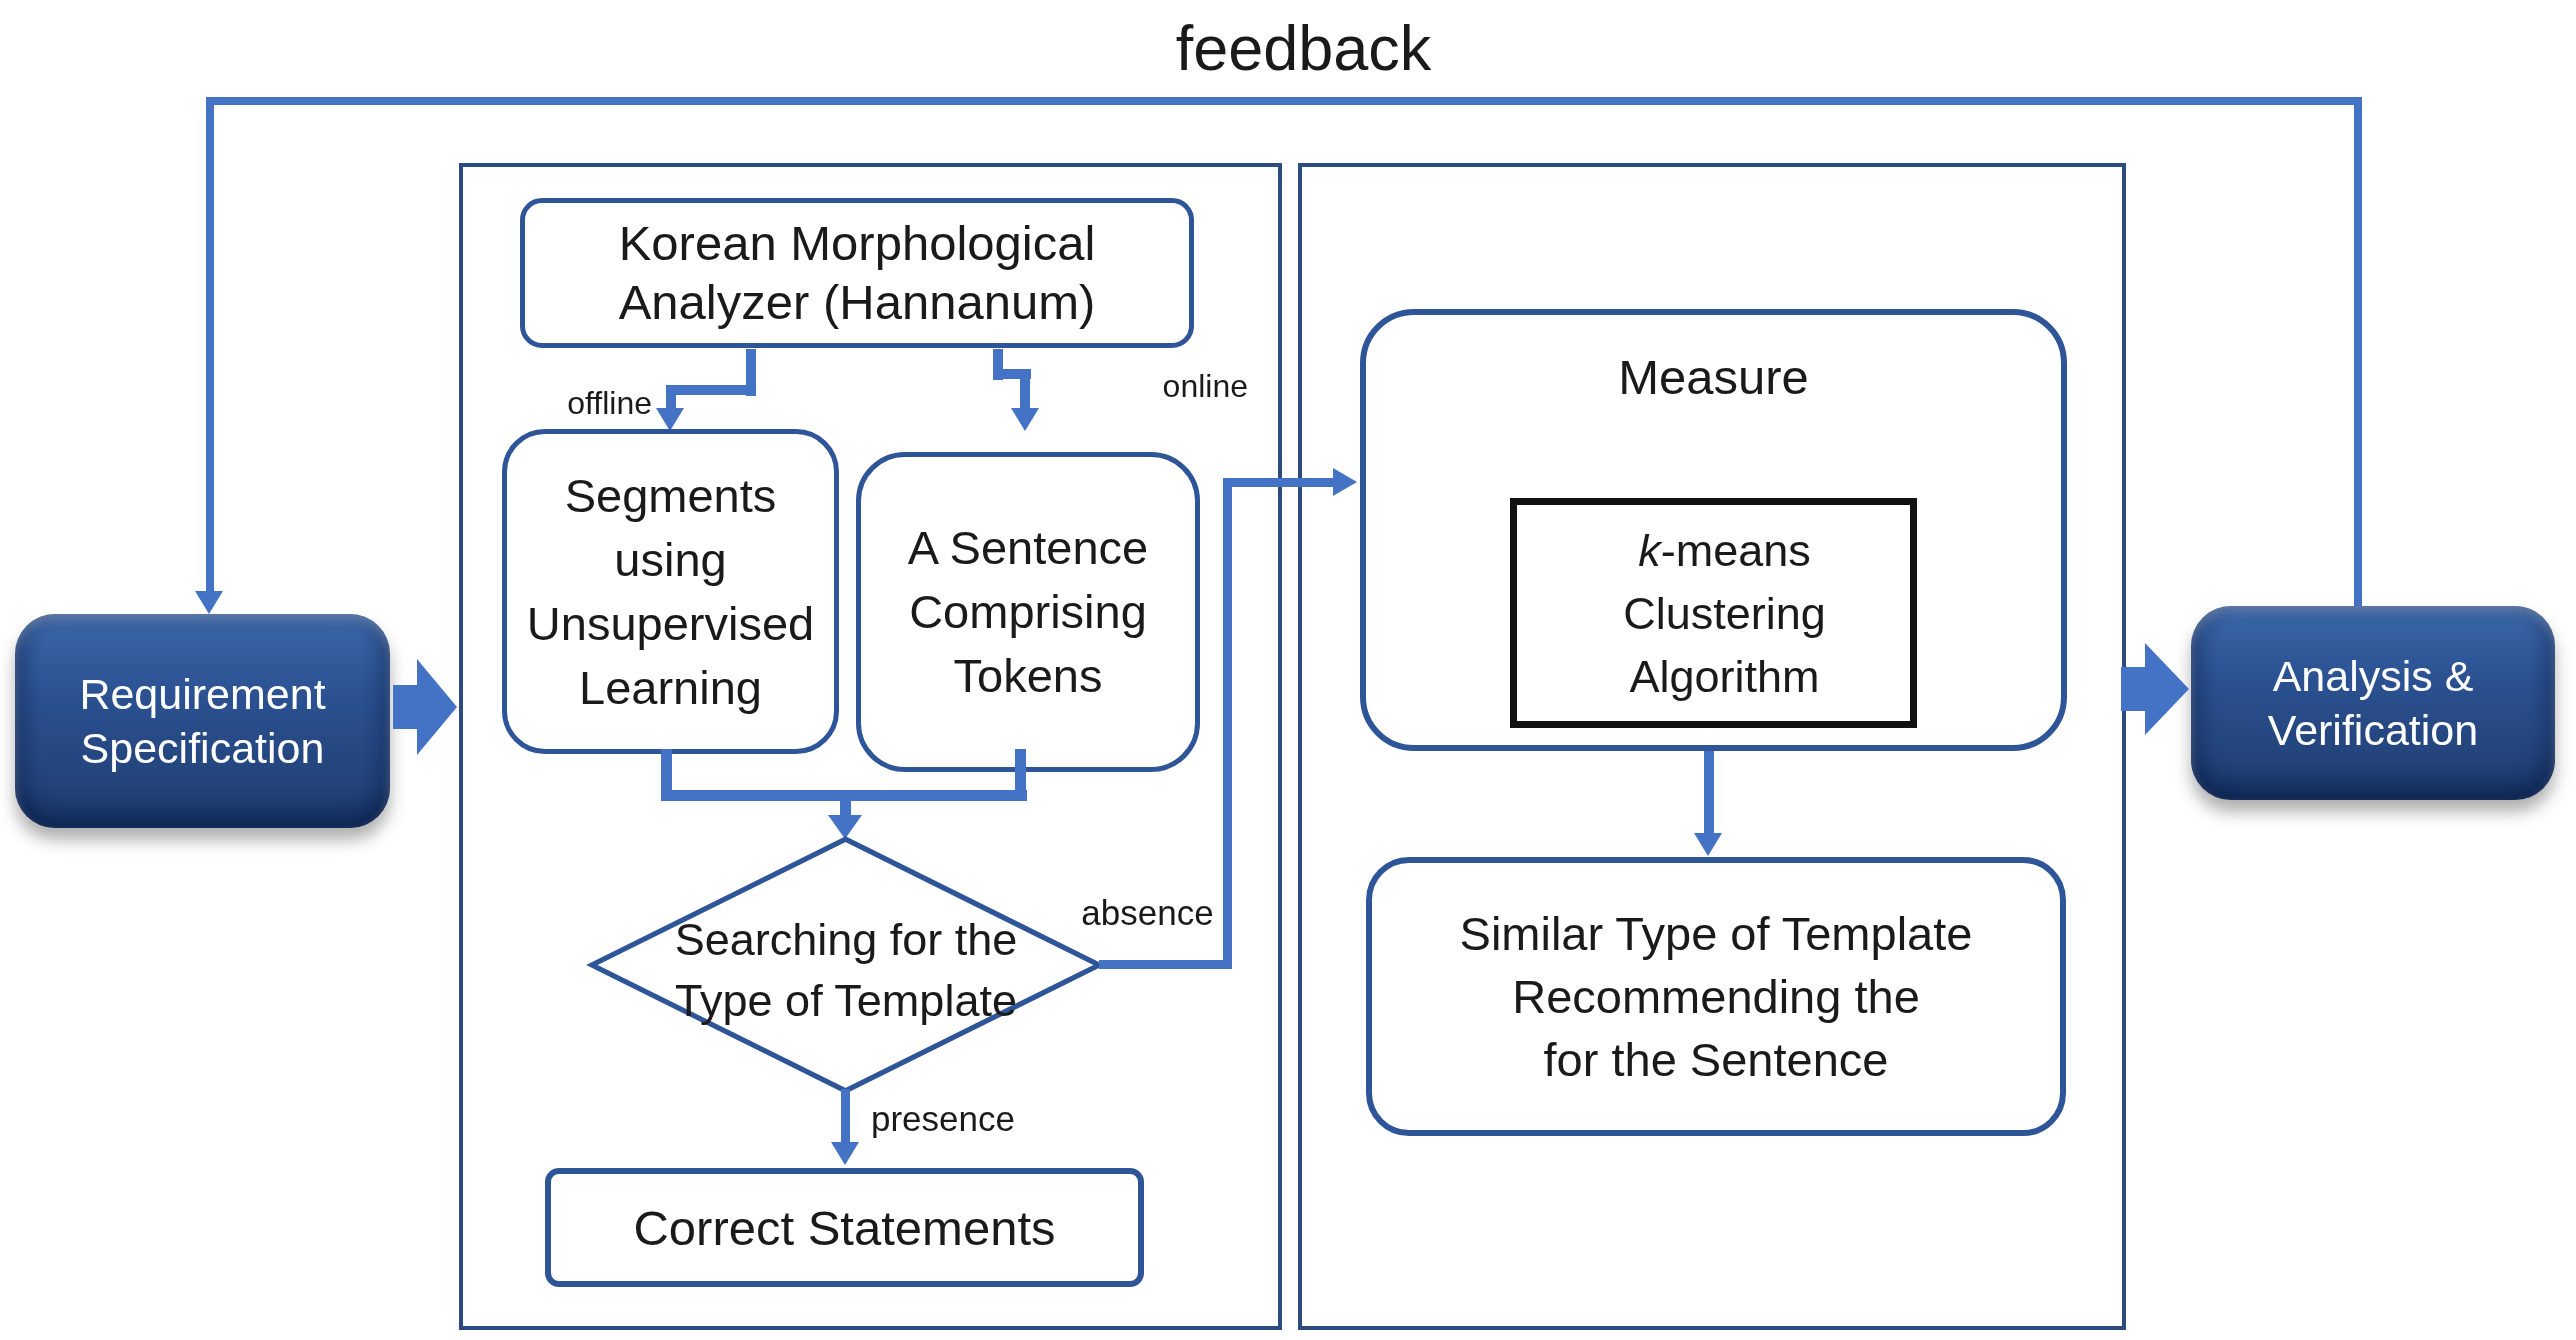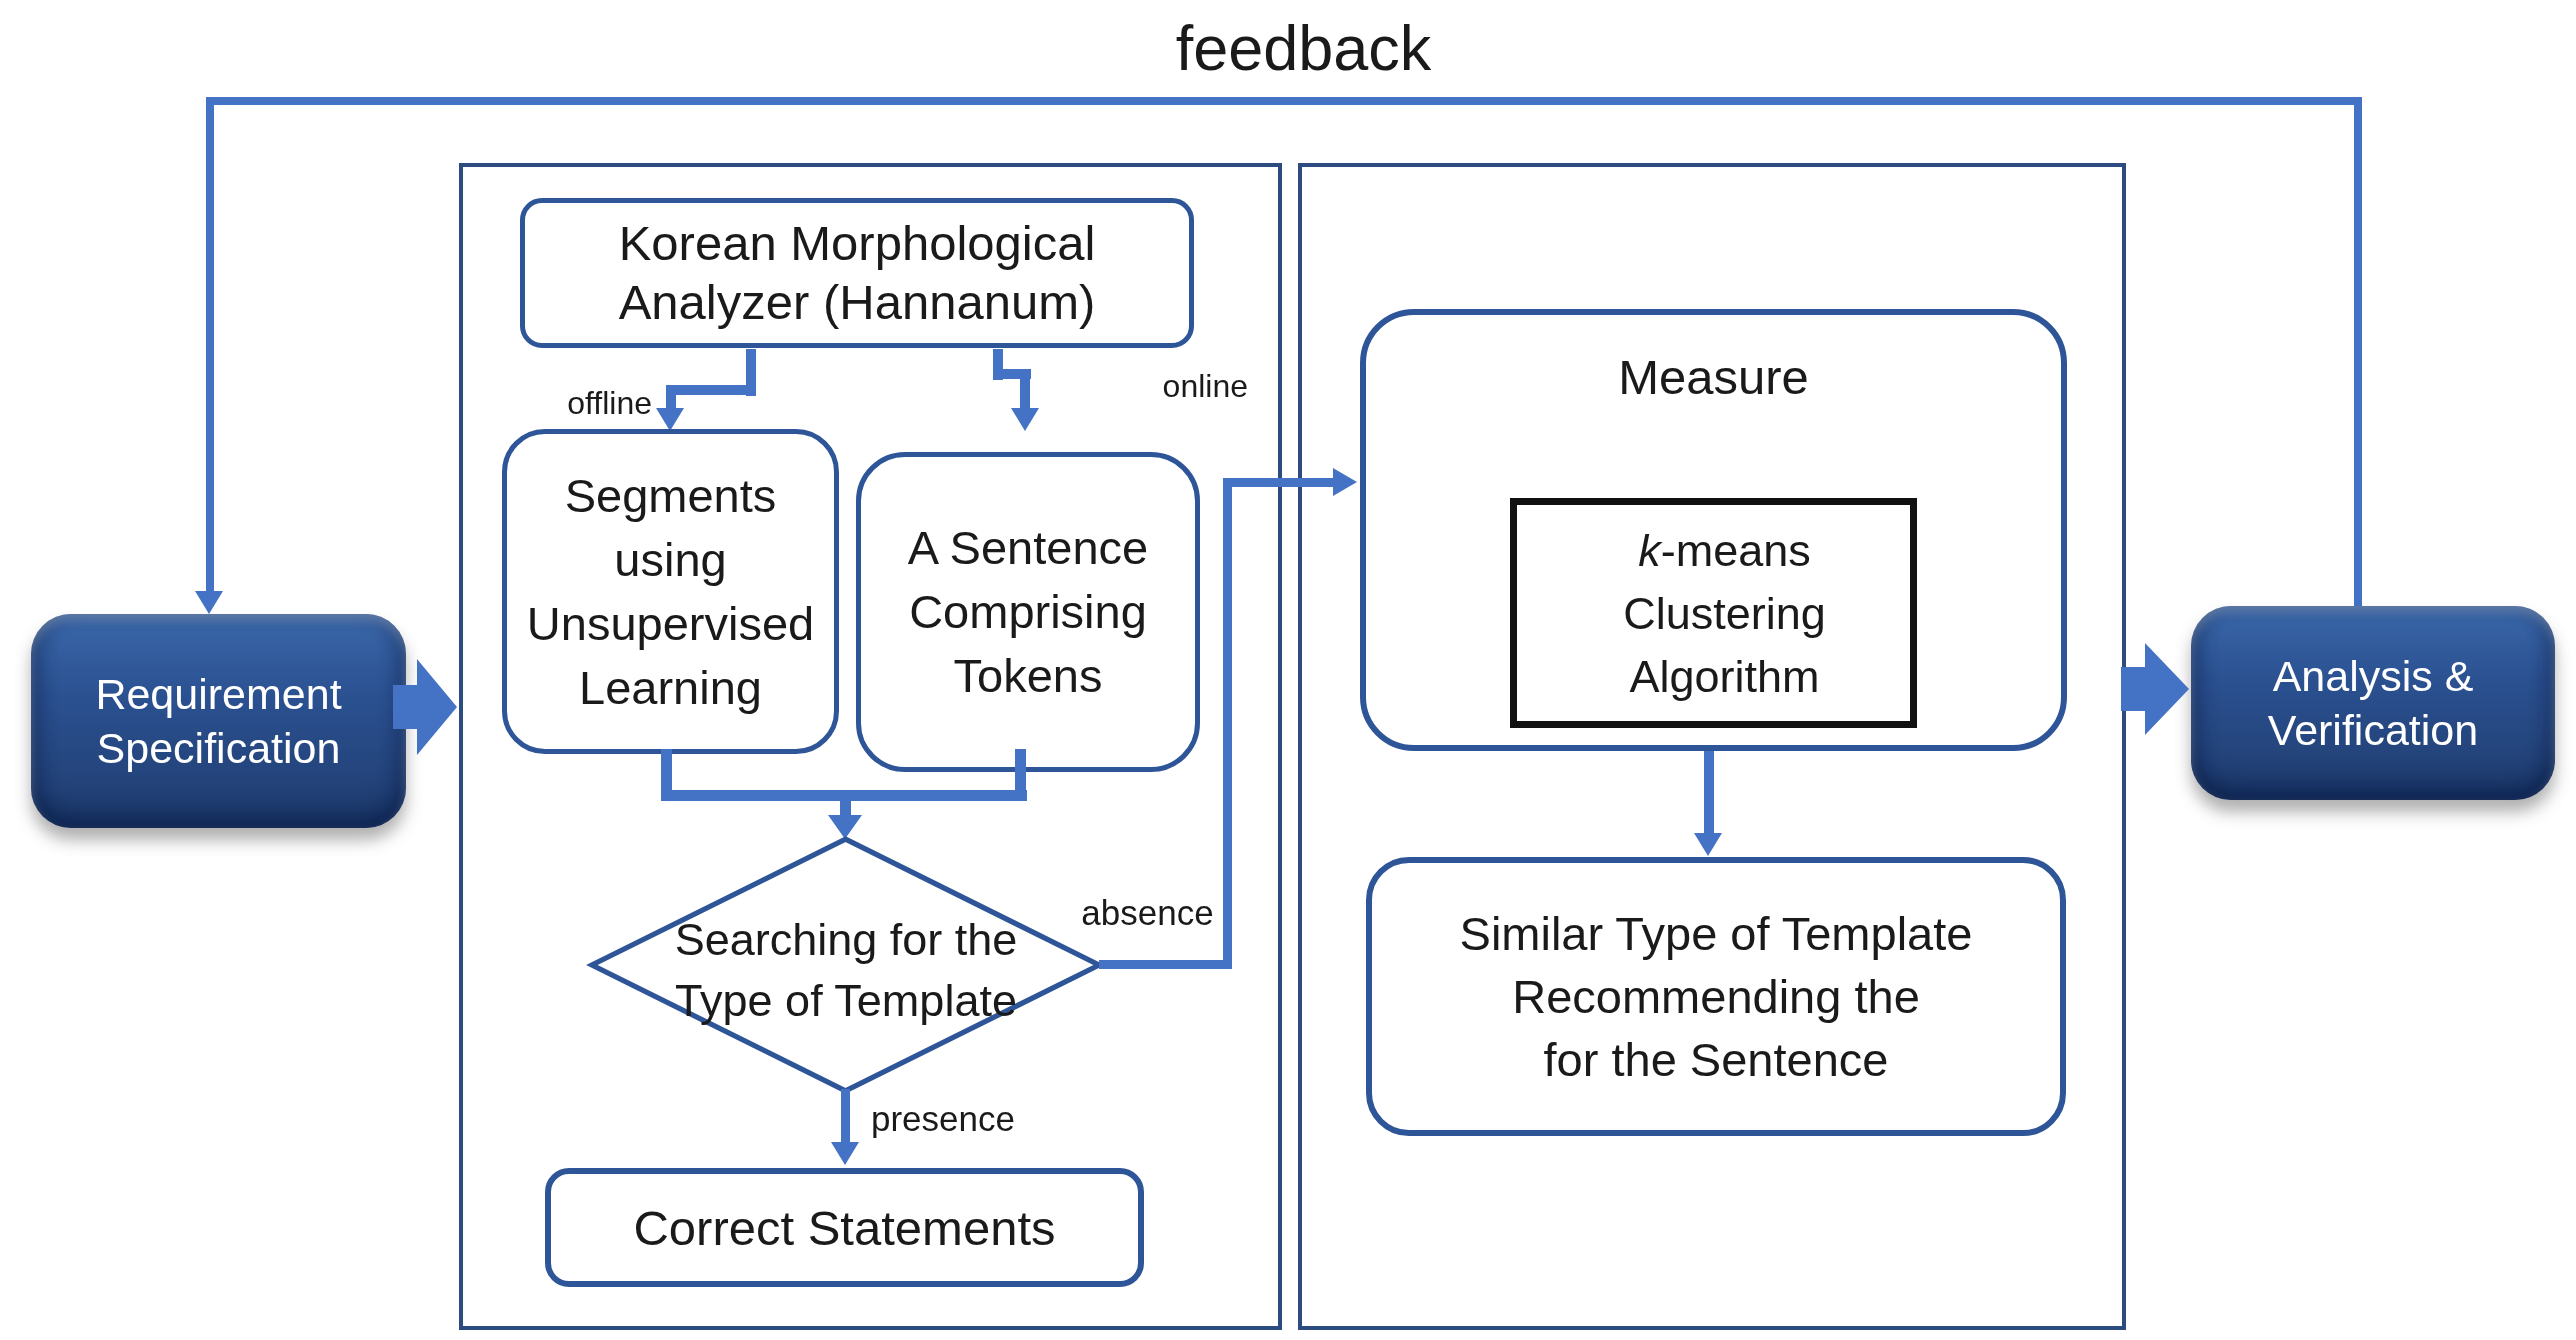--- a/index.html
+++ b/index.html
@@ -59,21 +59,21 @@
 <div class="abs" id="feedback-label">feedback</div>
 
 <div class="seg" style="left:206px;top:97px;width:2155px;height:7.8px;"></div>
 <div class="seg" style="left:206px;top:97px;width:7.8px;height:495px;"></div>
 <div class="arrow-down" style="left:195px;top:591px;"></div>
 <div class="seg" style="left:2354px;top:97px;width:7.8px;height:511px;"></div>
 
 <div class="container" style="left:459px;top:163px;width:815px;height:1159px;"></div>
 <div class="container" style="left:1298px;top:163px;width:820px;height:1159px;"></div>
 
-<div class="dark-node" style="left:31px;top:614px;width:375px;height:214px;">
+<div class="dark-node" style="left:15px;top:614px;width:375px;height:214px;">
   <div class="line">Requirement</div>
   <div class="line">Specification</div>
 </div>
 
 <div class="dark-node" style="left:2191px;top:606px;width:364px;height:194px;">
   <div class="line">Analysis &amp;</div>
   <div class="line">Verification</div>
 </div>
 
 <div class="block-arrow" style="left:393px;top:659px;width:64px;height:96px;
@@ -130,21 +130,21 @@
 <div class="seg" style="left:1099px;top:960px;width:133px;height:8.7px;"></div>
 <div class="seg" style="left:1223px;top:478px;width:8.7px;height:491px;"></div>
 <div class="seg" style="left:1223px;top:478px;width:113px;height:8.7px;"></div>
 <div class="arrow-right" style="left:1333px;top:468px;"></div>
 <div class="lbl" style="left:1056px;top:893px;width:183px;text-align:center;">absence</div>
 
 <div class="seg" style="left:841px;top:1089px;width:8.7px;height:56px;"></div>
 <div class="arrow-down" style="left:831px;top:1142px;"></div>
 <div class="lbl" style="left:871px;top:1099px;width:209px;text-align:left;">presence</div>
 
-<div class="pbox correct-text" style="left:545px;top:1168px;width:599px;height:119px;border-radius:24px;border-width:6px;">
+<div class="pbox correct-text" style="left:545px;top:1168px;width:599px;height:119px;border-radius:14px;border-width:6px;">
   <div class="line">Correct Statements</div>
 </div>
 
 <div class="pbox" style="left:1360px;top:309px;width:707px;height:442px;border-radius:54px;border-width:6px;justify-content:flex-start;"></div>
 <div class="template-text">
   <div class="line">Measure</div>
 </div>
 
 <div class="kmeans-box">
   <div class="line"><span class="italic">k</span><span>-means</span></div>

